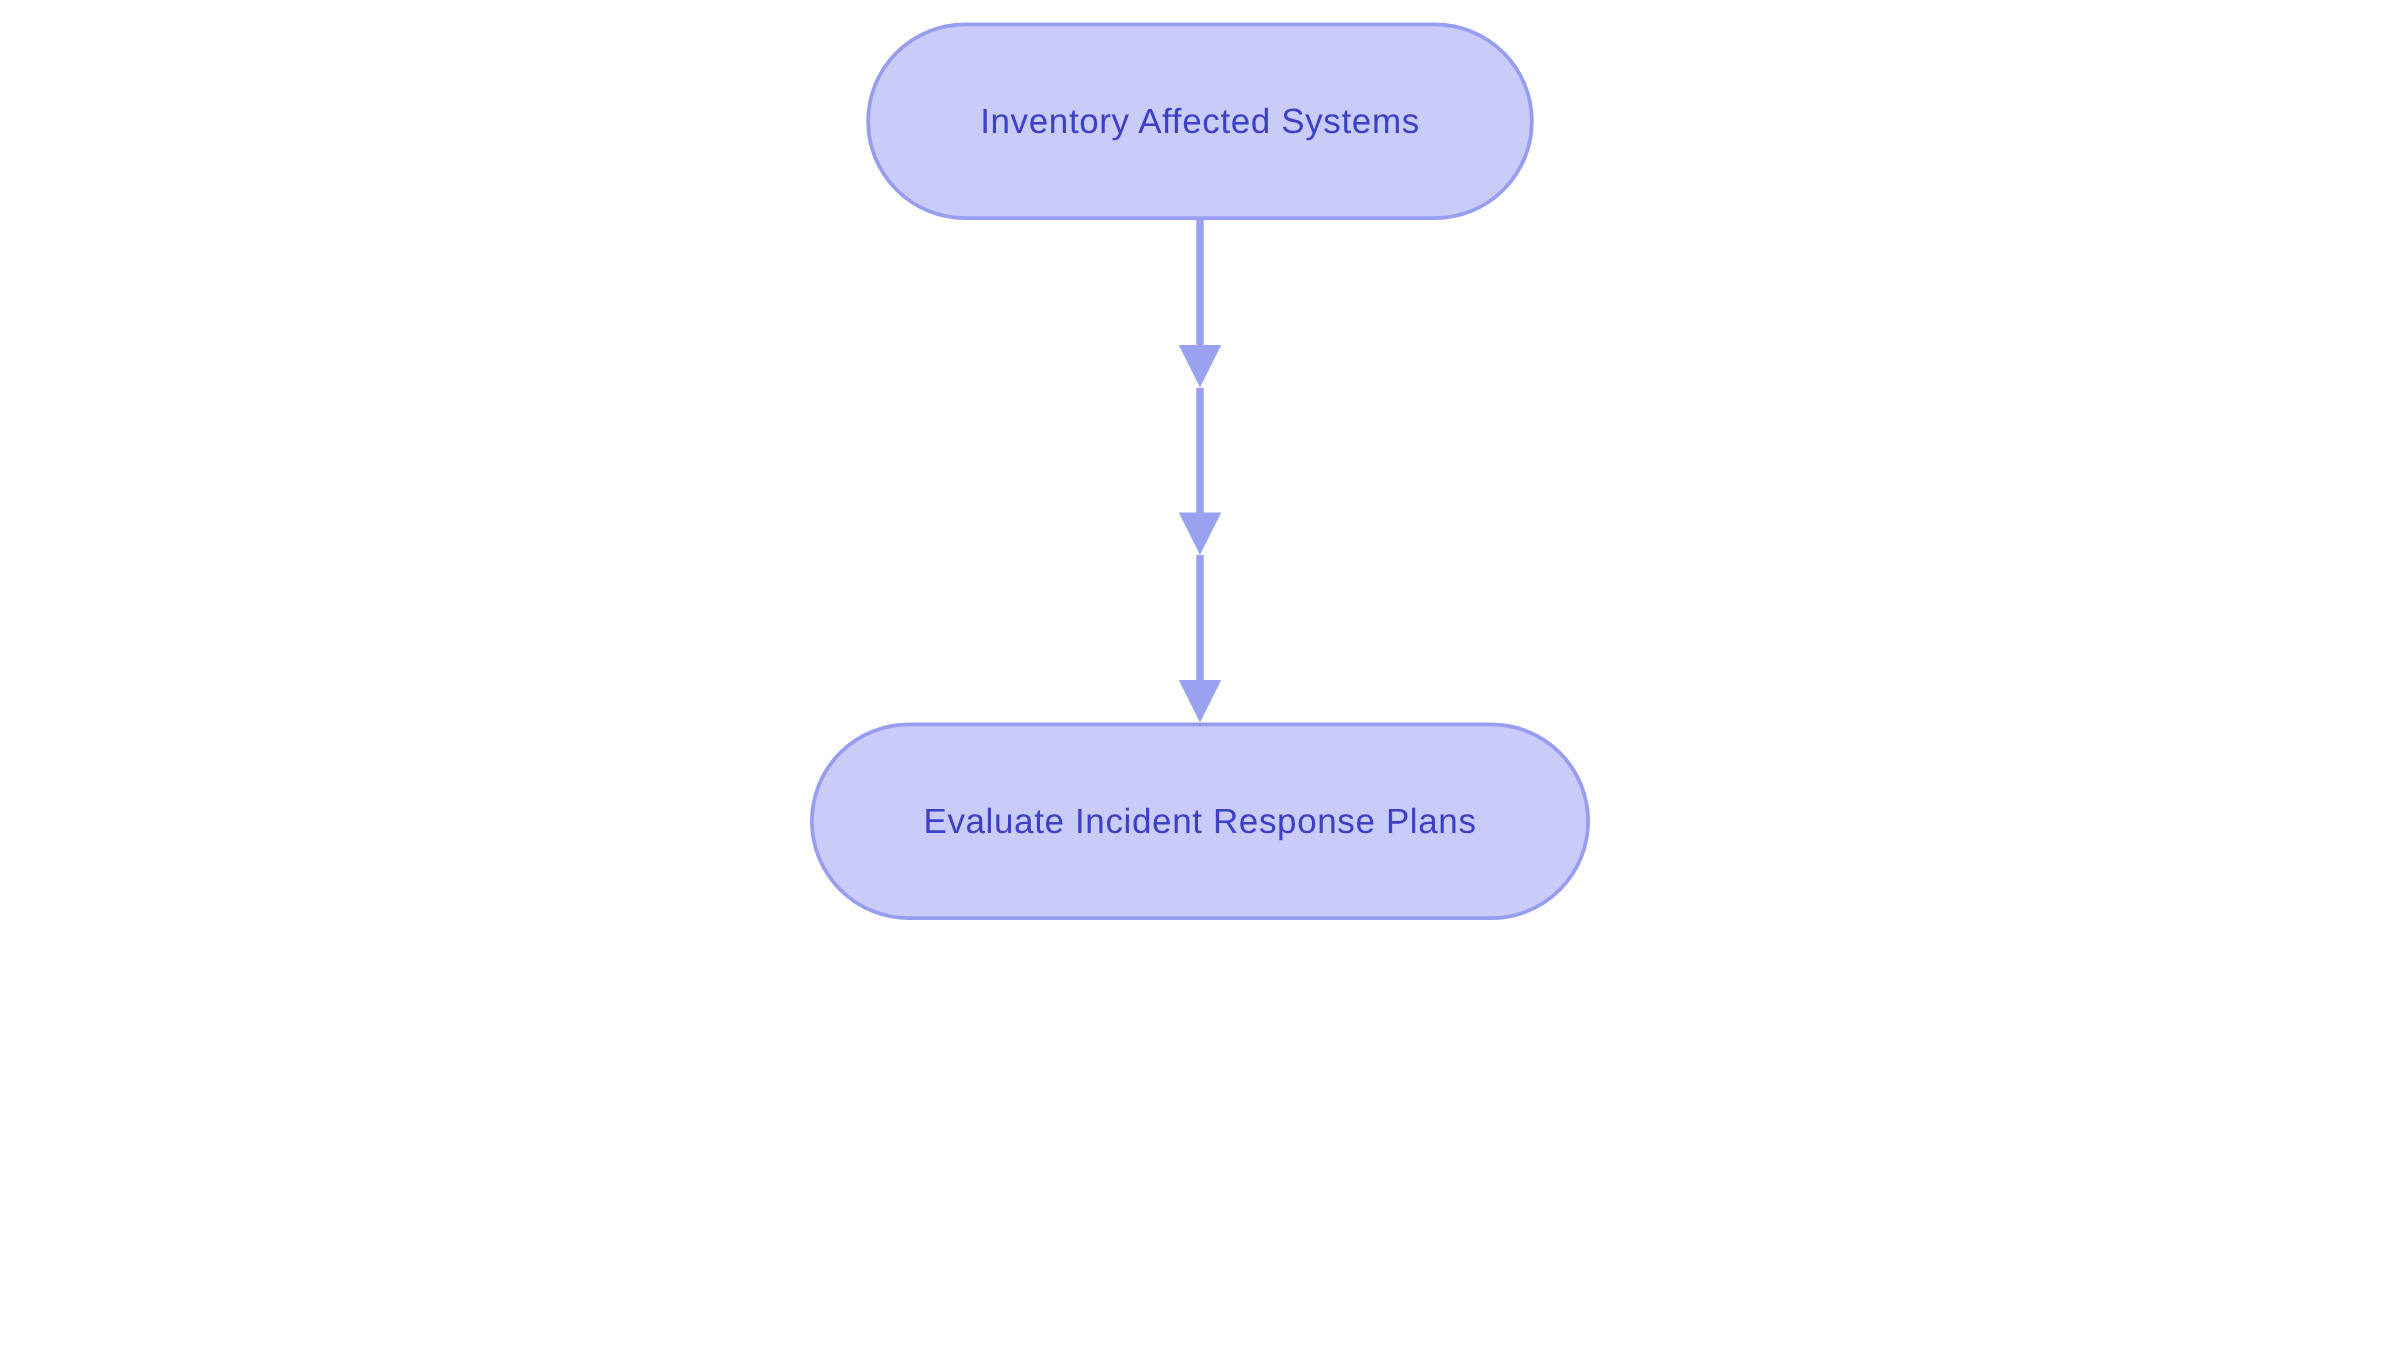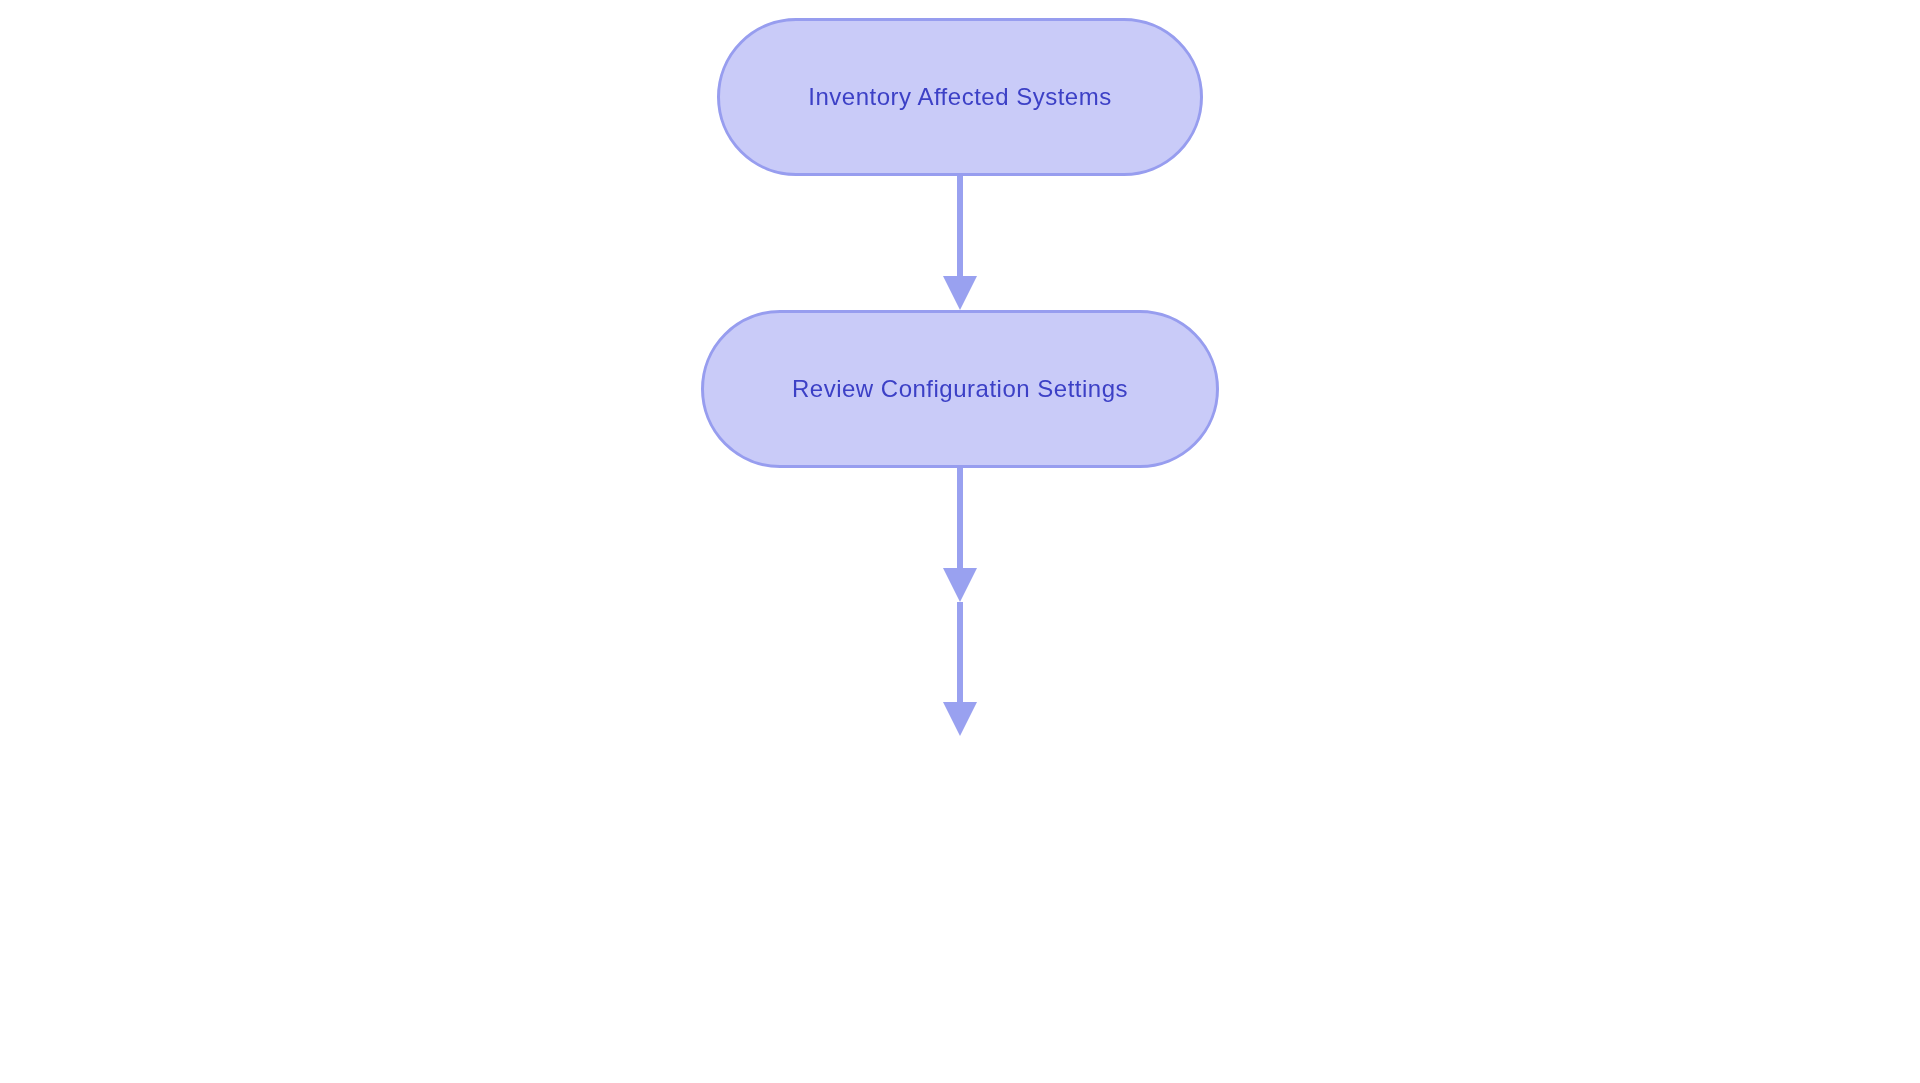--- a/index.html
+++ b/index.html
@@ -28,21 +28,21 @@
     background: var(--node-fill, #c9cbf8);
     border: 3px solid var(--node-border, #979def);
     display: flex;
     align-items: center;
     justify-content: center;
     padding: 0 88px;
     box-sizing: border-box;
     flex: 0 0 auto;
   }
   .node-label {
-    font-size: 24px;
+    font-size: 28px;
     font-weight: 400;
     letter-spacing: 0.5px;
     color: var(--node-text, #3c40c6);
     white-space: nowrap;
   }
   .arrow {
     width: 40px;
     height: 134px;
     display: block;
     flex: 0 0 auto;
@@ -59,29 +59,29 @@
 
   <div class="node">
     <span class="node-label">Inventory Affected Systems</span>
   </div>
 
   <svg class="arrow" viewBox="0 0 40 134" xmlns="http://www.w3.org/2000/svg" aria-hidden="true">
     <rect class="arrow-line" x="17" y="0" width="6" height="104"></rect>
     <polygon class="arrow-head" points="3,100 37,100 20,134"></polygon>
   </svg>
 
-  <div class="node">
-    <span class="node-label">Review Configuration Settings</span>
-  </div>
 
   <svg class="arrow" viewBox="0 0 40 134" xmlns="http://www.w3.org/2000/svg" aria-hidden="true">
     <rect class="arrow-line" x="17" y="0" width="6" height="104"></rect>
     <polygon class="arrow-head" points="3,100 37,100 20,134"></polygon>
   </svg>
 
 
   <svg class="arrow" viewBox="0 0 40 134" xmlns="http://www.w3.org/2000/svg" aria-hidden="true">
     <rect class="arrow-line" x="17" y="0" width="6" height="104"></rect>
     <polygon class="arrow-head" points="3,100 37,100 20,134"></polygon>
   </svg>
 
+  <div class="node">
+    <span class="node-label">Evaluate Incident Response Plans</span>
+  </div>
 
 </div>
 
 </body></html>

